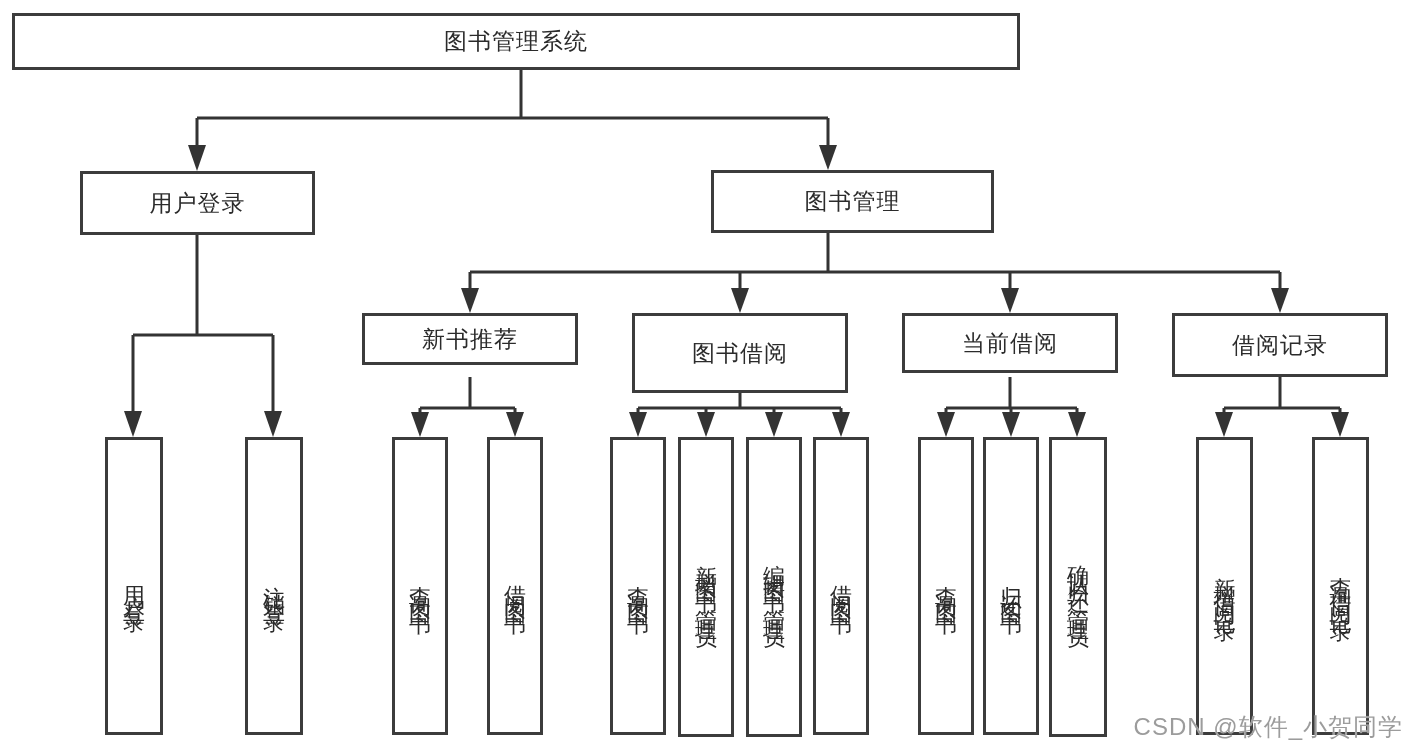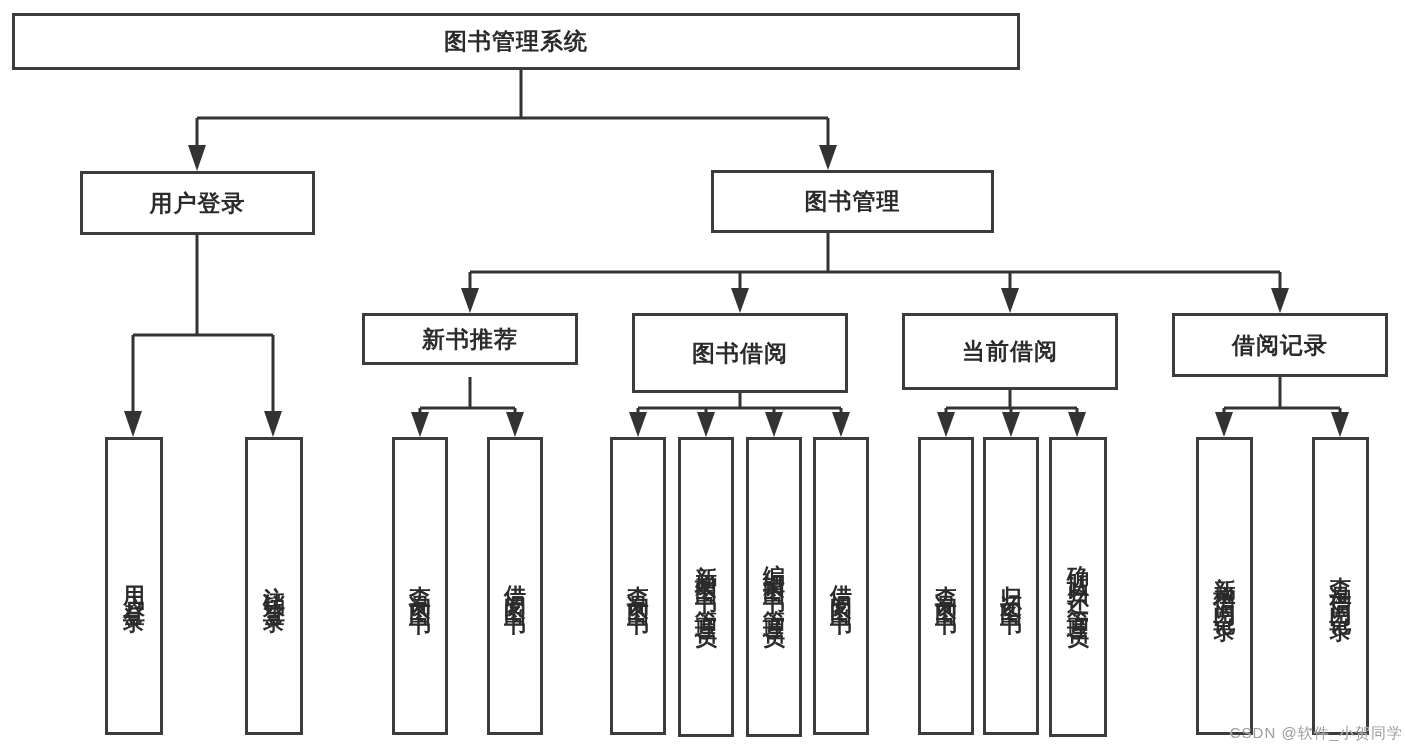--- a/index.html
+++ b/index.html
@@ -24,38 +24,37 @@
   .node{
     position:absolute;
     background:#fff;
     border:3px solid var(--border);
     display:flex;align-items:center;justify-content:center;
     z-index:2;
   }
   .node .lbl{
     color:var(--text);
     white-space:nowrap;
-    font-weight:bold;
   }
   .box-h .lbl{
     font-size:23px;
     letter-spacing:1px;
   }
   .box-v .lbl{
     writing-mode:vertical-rl;
     text-orientation:mixed;
     font-size:22px;
     letter-spacing:9px;
     line-height:1;
   }
   .watermark{
     position:absolute;
     right:2px;bottom:4px;
     z-index:5;
-    font-size:15px;
+    font-size:24px;
     letter-spacing:1px;
     color:var(--watermark);
     text-shadow:0 0 1px #ffffff;
     white-space:nowrap;
   }
 </style>
 </head>
 <body>
 
 <div class="canvas">
@@ -117,21 +116,21 @@
   <div class="node box-h" style="left:711px;top:170px;width:283px;height:63px">
     <span class="lbl">图书管理</span>
   </div>
 
   <div class="node box-h" style="left:362px;top:313px;width:216px;height:52px">
     <span class="lbl">新书推荐</span>
   </div>
   <div class="node box-h" style="left:632px;top:313px;width:216px;height:80px">
     <span class="lbl">图书借阅</span>
   </div>
-  <div class="node box-h" style="left:902px;top:313px;width:216px;height:77px">
+  <div class="node box-h" style="left:902px;top:313px;width:216px;height:60px">
     <span class="lbl">当前借阅</span>
   </div>
   <div class="node box-h" style="left:1172px;top:313px;width:216px;height:64px">
     <span class="lbl">借阅记录</span>
   </div>
 
   <div class="node box-v" style="left:105px;top:437px;width:58px;height:298px">
     <span class="lbl">用户登录</span>
   </div>
   <div class="node box-v" style="left:245px;top:437px;width:58px;height:298px">

